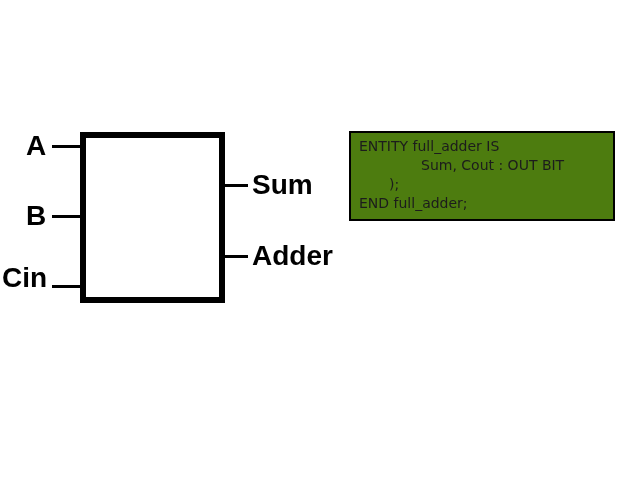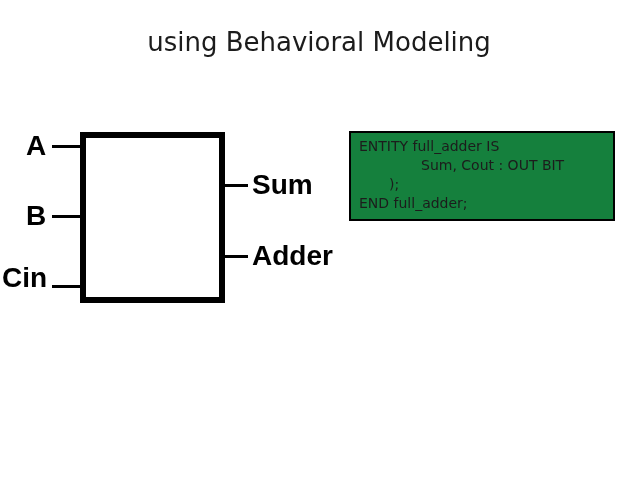--- a/index.html
+++ b/index.html
@@ -63,38 +63,37 @@
   .label-cout { left: 252px; top: 242px; }
 
   
   .code-box {
     position: absolute;
     left: 349px;
     top: 131px;
     width: 266px;
     box-sizing: border-box;
     border: 2px solid #000000;
-    background: #15803d;
+    background: #4d7c0f;
     padding: 4px 6px 6px 8px;
     font-family: "DejaVu Sans", sans-serif;
     font-size: 14px;
     line-height: 19px;
     color: #1c1c1c;
   }
   .code-line { white-space: nowrap; }
   .indent-1 { padding-left: 30px; }
   .indent-2 { padding-left: 62px; }
 </style>
 </head>
 <body>
 
 <div class="slide">
 
   <div class="title">
-    <div>using Behavioral Modeling</div>
   </div>
 
   <div class="fa-box"></div>
 
   <div class="wire wire-a"></div>
   <div class="wire wire-b"></div>
   <div class="wire wire-cin"></div>
   <div class="wire wire-sum"></div>
   <div class="wire wire-cout"></div>
 

